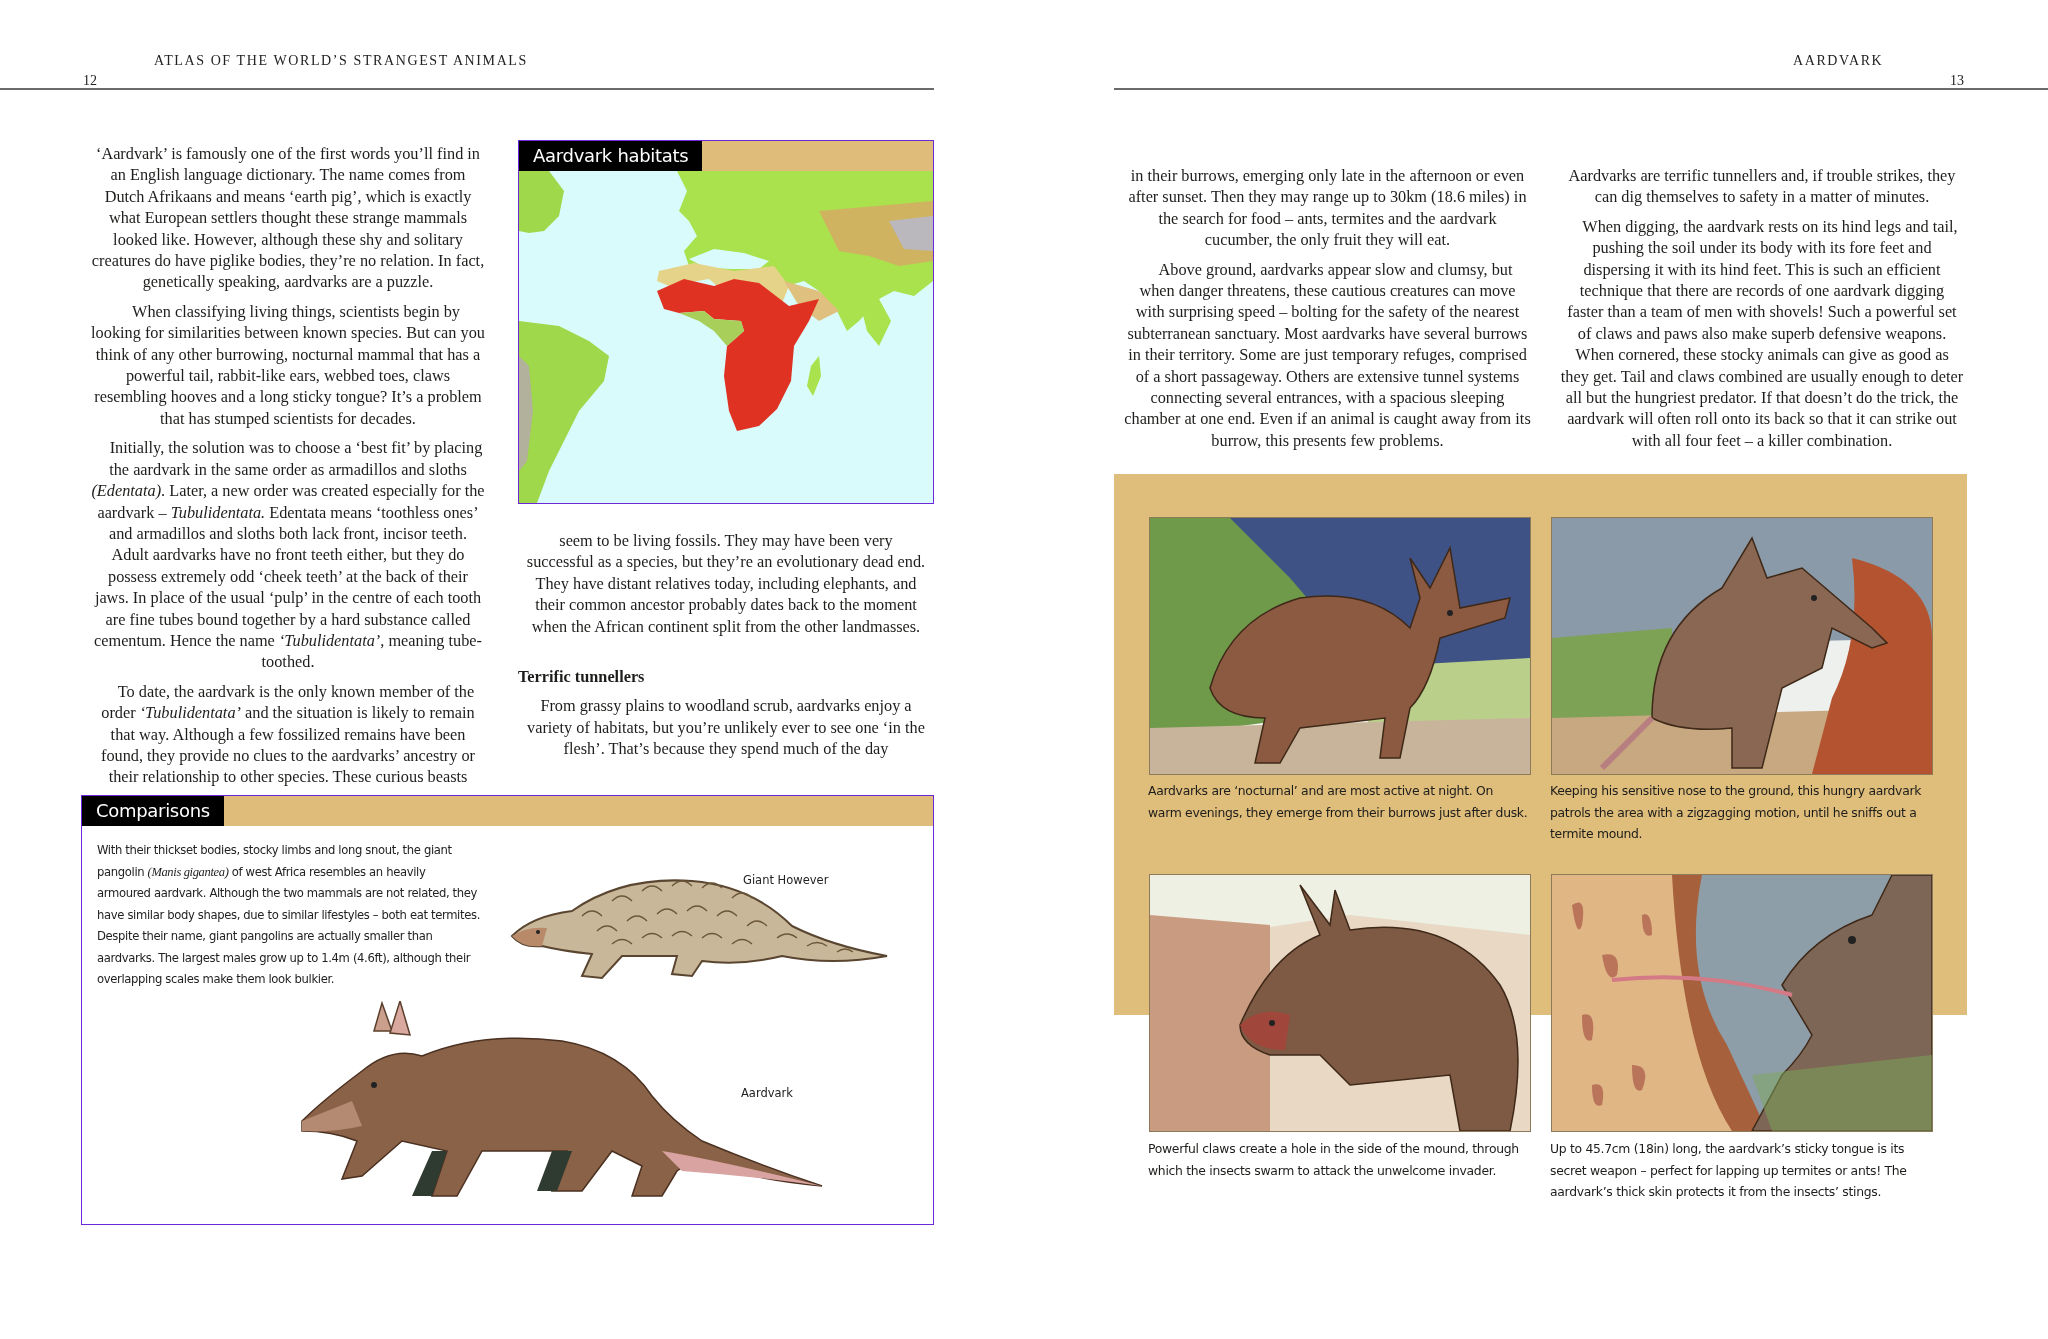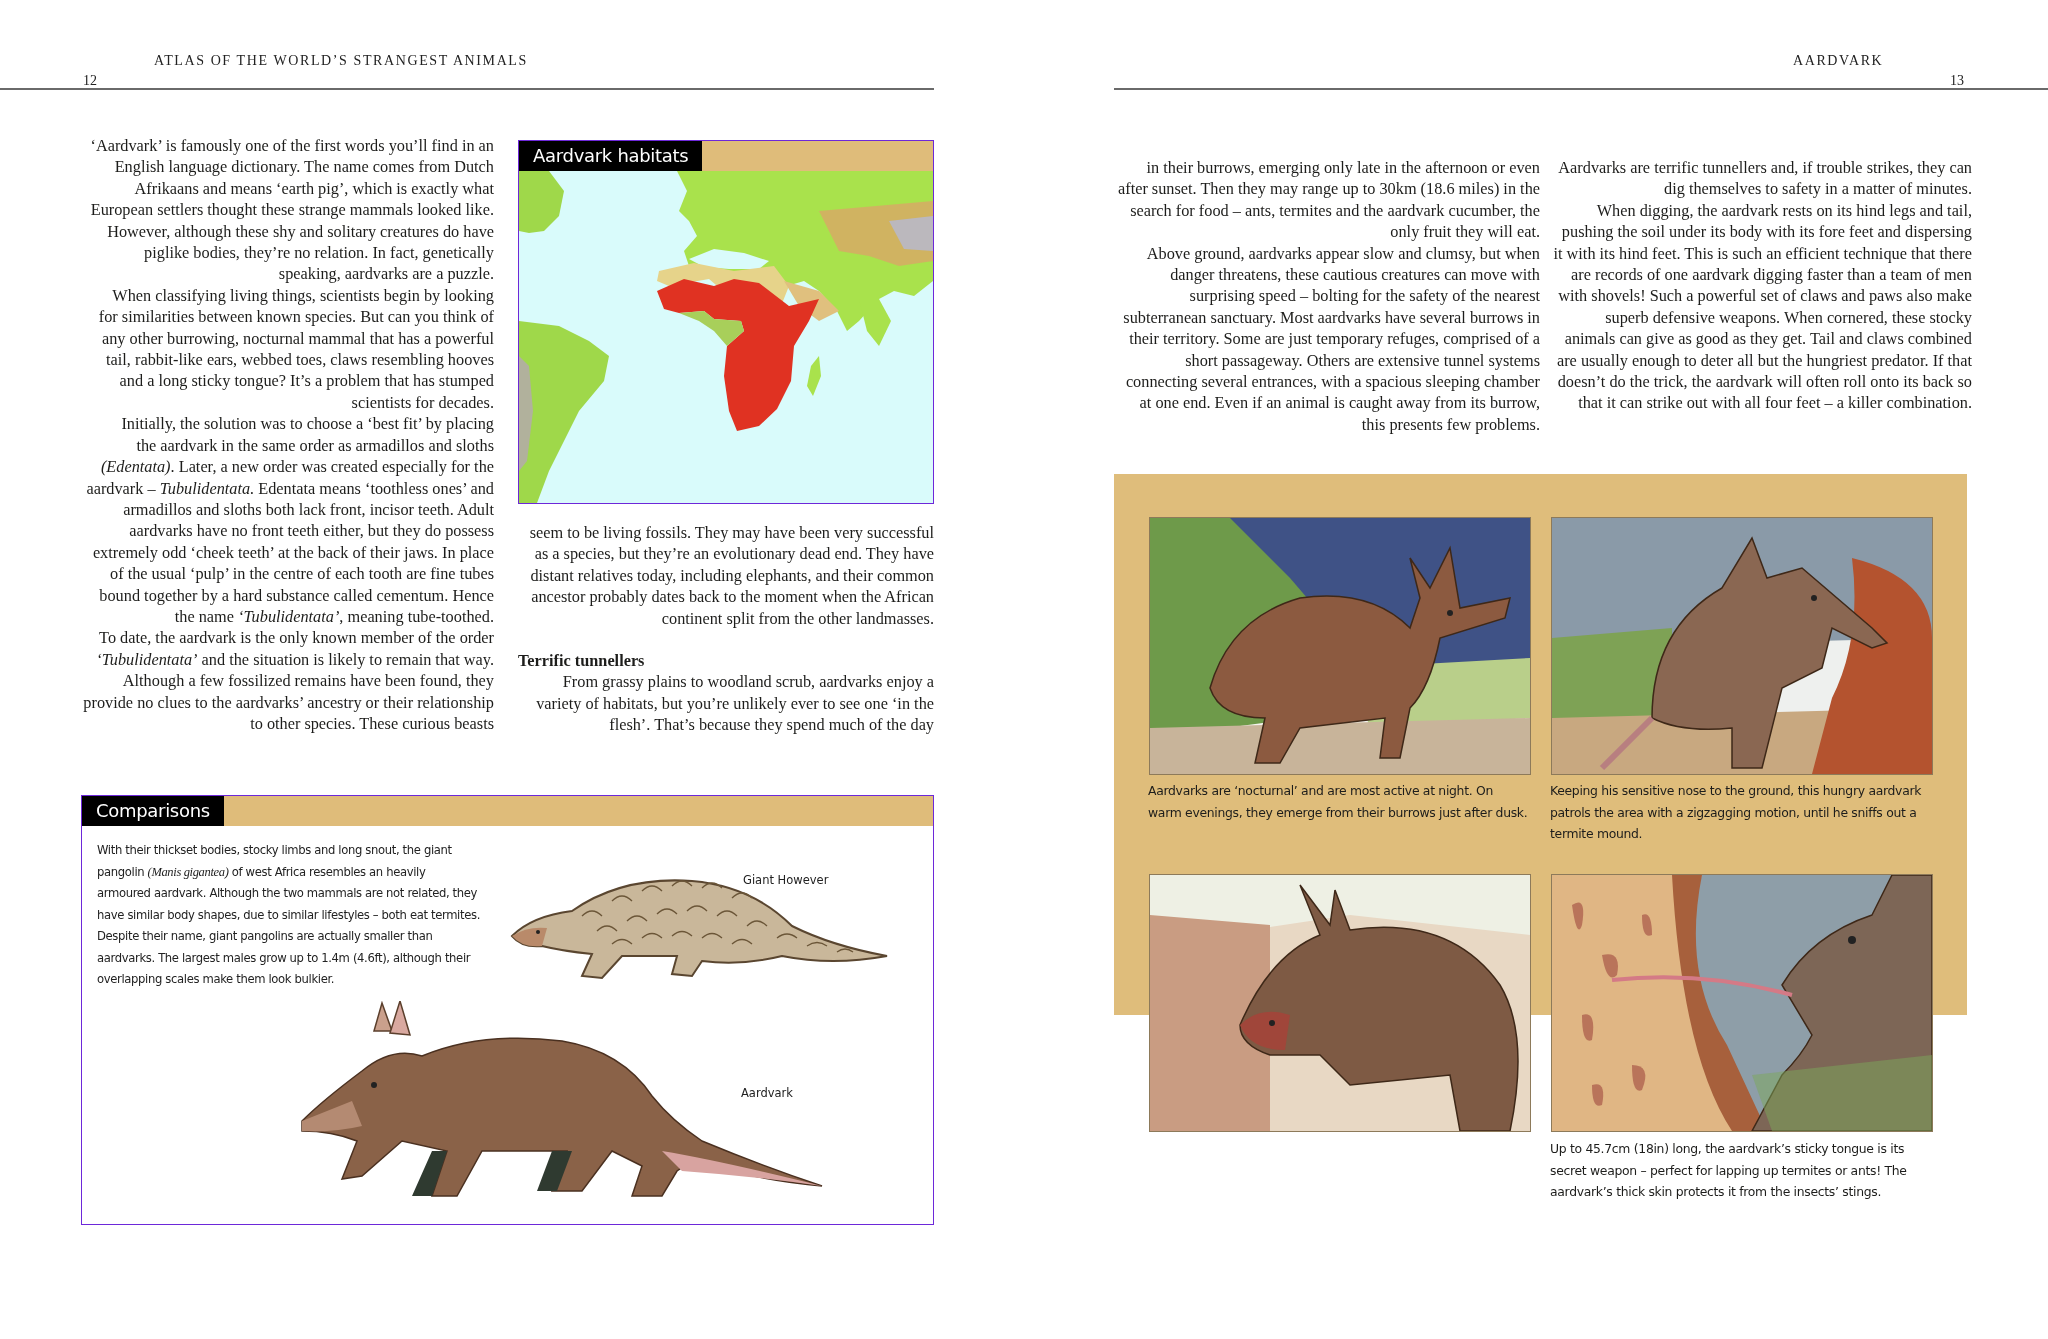--- a/index.html
+++ b/index.html
@@ -6,21 +6,21 @@
   body { width:2048px; height:1339px; position:relative; overflow:hidden;
          font-family:"Liberation Serif","DejaVu Serif",serif; color:#1d1d1b; }
   .abs { position:absolute; }
 
   
   .runhead { font-size:14px; letter-spacing:1.6px; color:#222; }
   .folio { font-size:14px; color:#222;margin-top:21px; }
   .rule { height:2px; background:#6a6a6a; }
 
   
-  .col p { margin:0; font-size:16.3px; line-height:21.4px; text-align:right; }
+  .col p { margin:8px; font-size:16.3px; line-height:21.4px; text-align:center; }
   .col p.ind { text-indent:16px; }
   .col h4 { margin:0; font-size:16.3px; line-height:21.4px; font-weight:bold; }
   .spacer { height:21px; }
 
   
   .box { border:1px solid #6d28d9; background:#fff; }
   .box-head { height:30px; background:#dfbc7a; position:relative; }
   .box-head .tab { position:absolute; left:0; top:0; height:30px; background:#000; color:#fff;
                    font-family:"DejaVu Sans","Liberation Sans",sans-serif; font-size:18px;
                    line-height:30px; padding:0 14px; letter-spacing:-0.3px; }
@@ -162,20 +162,21 @@
   <div class="abs illus" style="left:35px;top:400px;width:380px;height:256px;">
     <svg width="380" height="256" viewBox="0 0 380 256">
       <rect width="380" height="256" fill="#e8d8c4"></rect>
       <path d="M0 0 L380 0 L380 60 L200 40 L0 70 Z" fill="#eef0e4"></path>
       <path d="M0 40 L120 50 L120 256 L0 256 Z" fill="#c99c82"></path>
       <path d="M90 150 Q120 80 170 60 L150 10 L180 50 L185 15 L200 55 Q300 40 350 110 Q380 160 360 256 L310 256 L300 200 L200 210 L170 180 L120 180 Q90 170 90 150 Z" fill="#7e5a44" stroke="#3e2818" stroke-width="1.5"></path>
       <path d="M90 150 Q110 130 140 140 L135 175 Q100 175 90 150 Z" fill="#a0463a"></path>
       <circle cx="122" cy="148" r="3" fill="#222"></circle>
     </svg>
   </div>
+  <div class="abs sans caption" style="left:34px;top:664px;width:380px;">Powerful claws create a hole in the side of the mound, through which the insects swarm to attack the unwelcome invader.</div>
 
   <div class="abs illus" style="left:437px;top:400px;width:380px;height:256px;">
     <svg width="380" height="256" viewBox="0 0 380 256">
       <rect width="380" height="256" fill="#8e9ea8"></rect>
       <path d="M0 0 L150 0 Q120 80 160 160 L200 256 L0 256 Z" fill="#e0b684"></path>
       <path d="M150 0 Q130 100 175 170 L215 256 L180 256 Q130 180 120 0 Z" fill="#a7603c"></path>
       <g fill="#b9745a">
         <path d="M20 30 q15 -10 10 20 q-5 15 -10 -20 Z"></path>
           <path d="M50 80 q20 -5 15 20 q-10 10 -15 -20 Z"></path>
         <path d="M30 140 q15 -5 10 25 q-10 5 -10 -25 Z"></path>

